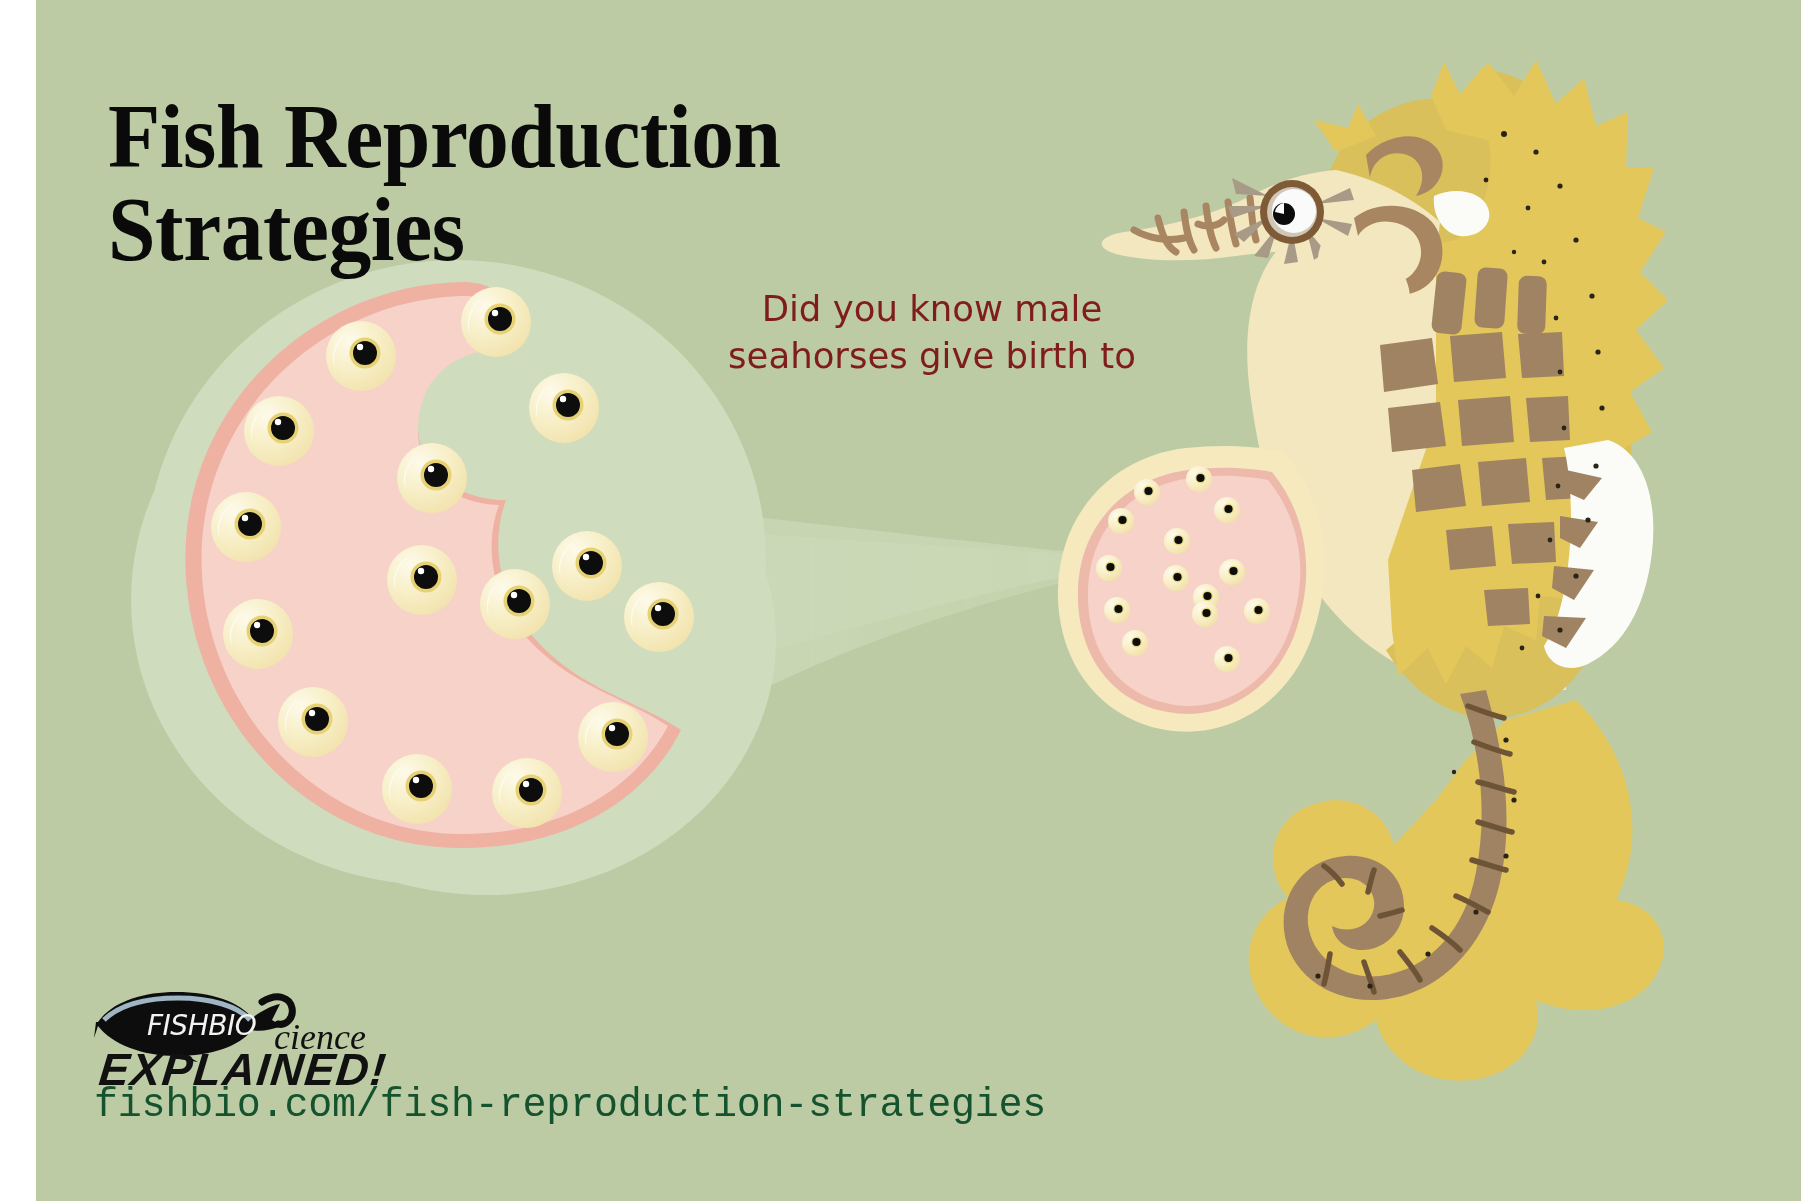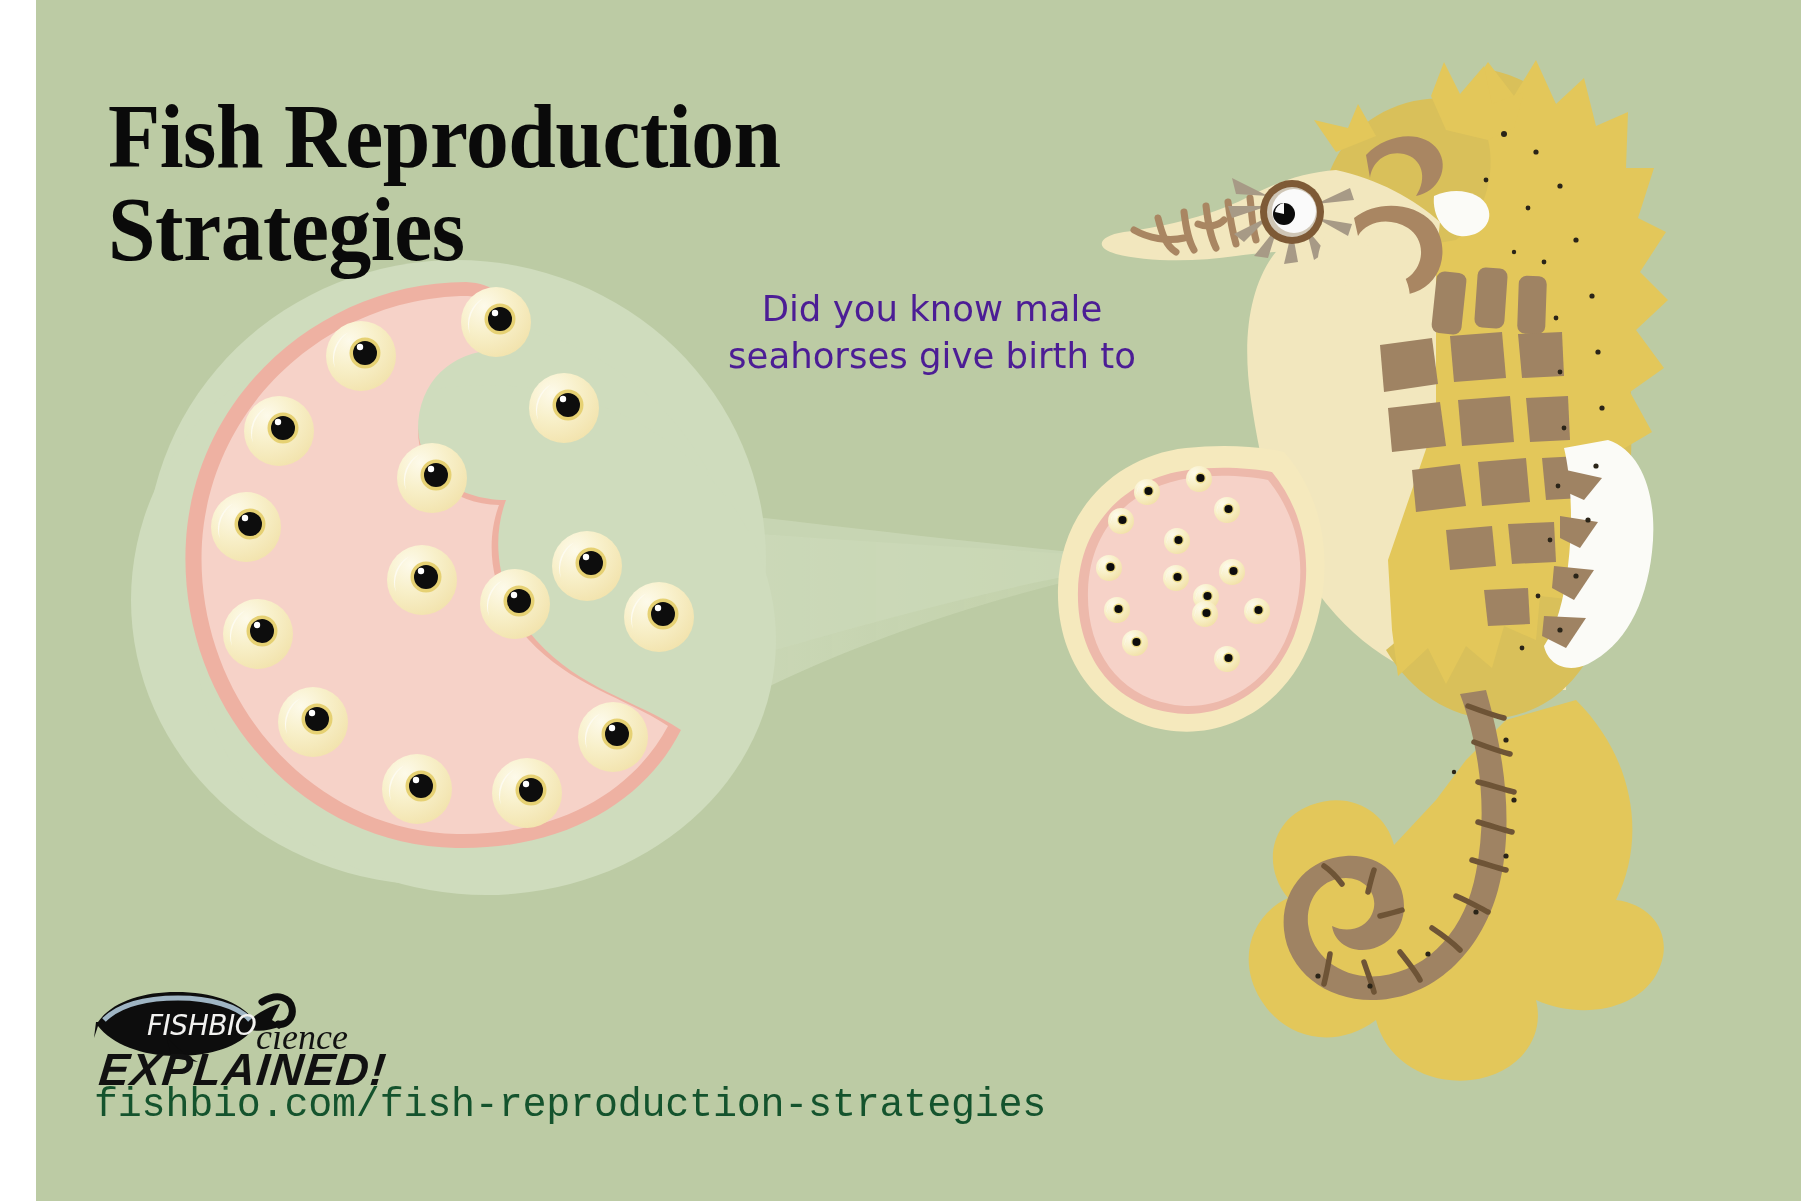--- a/index.html
+++ b/index.html
@@ -43,21 +43,21 @@
   }
   .factbox {
     position: absolute;
     left: 690px;
     top: 285px;
     width: 412px;
     text-align: center;
     font-family: "DejaVu Sans", sans-serif;
     font-size: 35.5px;
     line-height: 1.33;
-    color: #4c1d95;
+    color: #7f1d1d;
   }
   .url {
     position: absolute;
     left: 58px;
     top: 1083px;
     font-family: Liberation Mono, monospace;
     font-size: 40px;
     letter-spacing: -0.2px;
     color: #14532d;
   }
@@ -74,21 +74,21 @@
     top: 21px;
     font-family: "DejaVu Sans", sans-serif;
     font-weight: normal;
     font-style: italic;
     font-size: 28px;
     letter-spacing: -0.5px;
     color: #f2f2f0;
   }
   .logo-science {
     position: absolute;
-    left: 164px;
+    left: 182px;
     top: 28px;
     font-family: "Liberation Serif", serif;
     font-style: italic;
     font-size: 36px;
     color: #111111;
   }
   .logo-explained {
     position: absolute;
     left: 10px;
     top: 56px;

